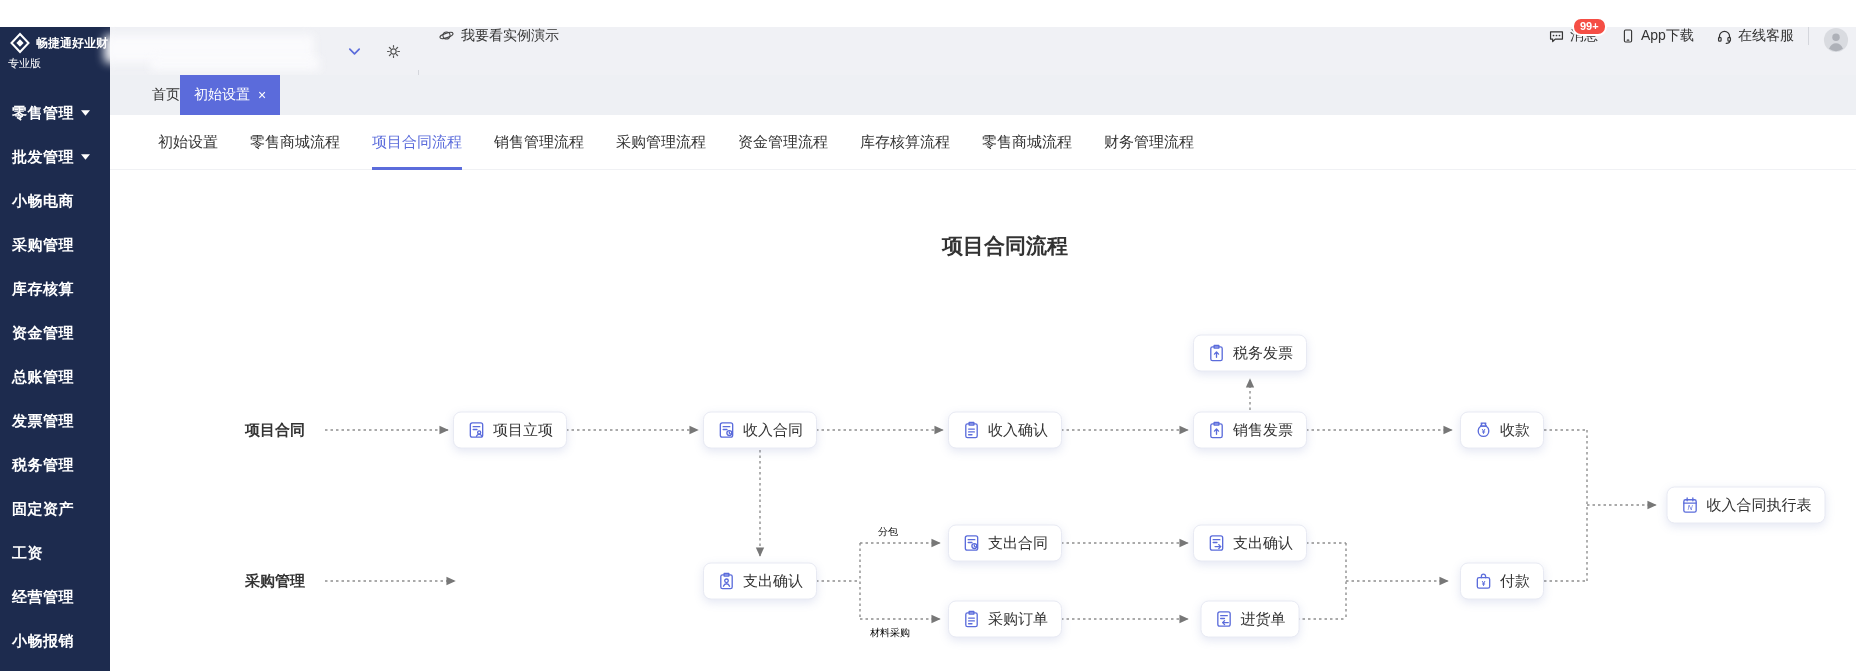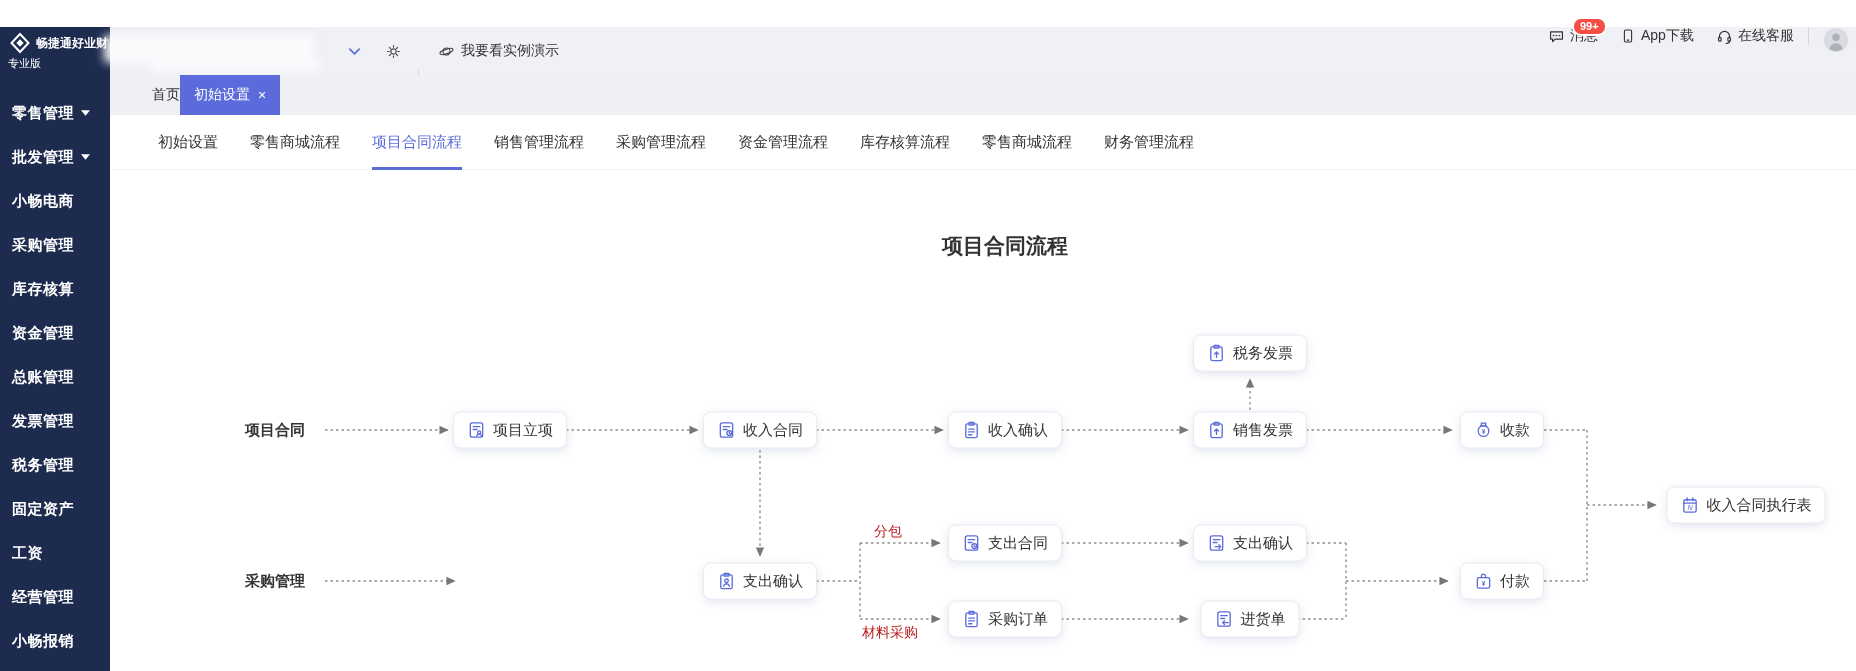--- a/index.html
+++ b/index.html
@@ -13,21 +13,21 @@
   
   .header{position:absolute;left:0;top:27px;width:100%;height:48px;background:#f0f1f5;overflow:visible}
   .logo-block{position:absolute;left:0;top:0;width:110px;height:48px;background:#1d2b4e;color:#fff;box-sizing:border-box;padding:4px 4px 0 8px;overflow:hidden}
   .logo-row{display:flex;align-items:center;gap:4px}
   .logo-title{font-size:12px;font-weight:bold;white-space:nowrap}
   .logo-sub{font-size:11px;margin-top:1px}
   .blur-patch{position:absolute;border-radius:4px;background:rgba(251,251,253,.95);filter:blur(5px)}
   .sel-underline{position:absolute;left:118px;top:63px;width:350px;height:1px;background:#c9ccd4}
   .hdr-ico{position:absolute;top:0;height:48px;display:flex;align-items:center;justify-content:center}
   .hdr-divider{position:absolute;width:1px;height:16px;background:#d4d6dc;top:43px}
-  .demo{position:absolute;left:438px;top:0;height:48px;display:flex;align-items:center;gap:6px;font-size:14px;color:#333;cursor:pointer}
+  .demo{position:absolute;left:438px;top:0;height:48px;display:flex;gap:6px;font-size:14px;color:#333;cursor:pointer}
   .hright{position:absolute;left:1548px;top:0;height:48px;display:flex;align-items:flex-start;font-size:14px;color:#333;white-space:nowrap}
   .hitem{display:flex;align-items:center;gap:5px;cursor:pointer}
   .msg{position:relative}
   .badge{position:absolute;top:-10px;left:24px;background:#f54e45;color:#fff;font-size:11px;font-weight:bold;padding:1px 6px;border-radius:9px;border:2px solid #fff;line-height:13px}
   .m20{margin-left:22px}
   .vdiv{width:1px;height:18px;background:#d4d6dc;margin:0 14px}
   .avatar-wrap{display:flex;margin-right:8px}
   
   .tabsrow{position:absolute;left:110px;top:75px;right:0;height:40px;background:#eef0f4;display:flex;align-items:stretch}
   .tab-home{width:58px;margin-left:12px;display:flex;align-items:center;justify-content:flex-end;font-size:14px;color:#333;cursor:pointer}
@@ -48,21 +48,21 @@
   
   .flow{position:absolute;left:0;top:55px;right:0;bottom:0}
   .flow-title{position:absolute;left:895px;top:76px;transform:translate(-50%,-50%);font-size:21px;color:#333;font-weight:600}
   .edges{position:absolute;left:0;top:0}
   .edge{stroke:#8f8f8f;stroke-width:1.4;fill:none;stroke-dasharray:2.5 3}
   .flow-node{position:absolute;transform:translate(-50%,-50%);background:#fff;border:1px solid #e8eaf3;border-radius:8px;
     box-shadow:0 3px 10px rgba(108,120,190,.18);display:flex;align-items:center;gap:7px;padding:8px 13px;
     font-size:15px;color:#333;white-space:nowrap;cursor:pointer}
   .node-icon{display:flex;width:19px;height:19px}
   .flow-label{position:absolute;transform:translate(-50%,-50%);font-size:15px;color:#333;font-weight:600;white-space:nowrap}
-  .edge-label{position:absolute;transform:translate(-50%,-50%);font-size:14px;color:#b91c1c;white-space:nowrap}
+  .edge-label{position:absolute;transform:translate(-50%,-50%);font-size:10px;color:#000000;white-space:nowrap}
   .ico{display:flex}
 </style>
 </head>
 <body>
 
 <div class="topstrip"></div>
 
 <div class="header">
   <div class="logo-block">
     <div class="logo-row">

